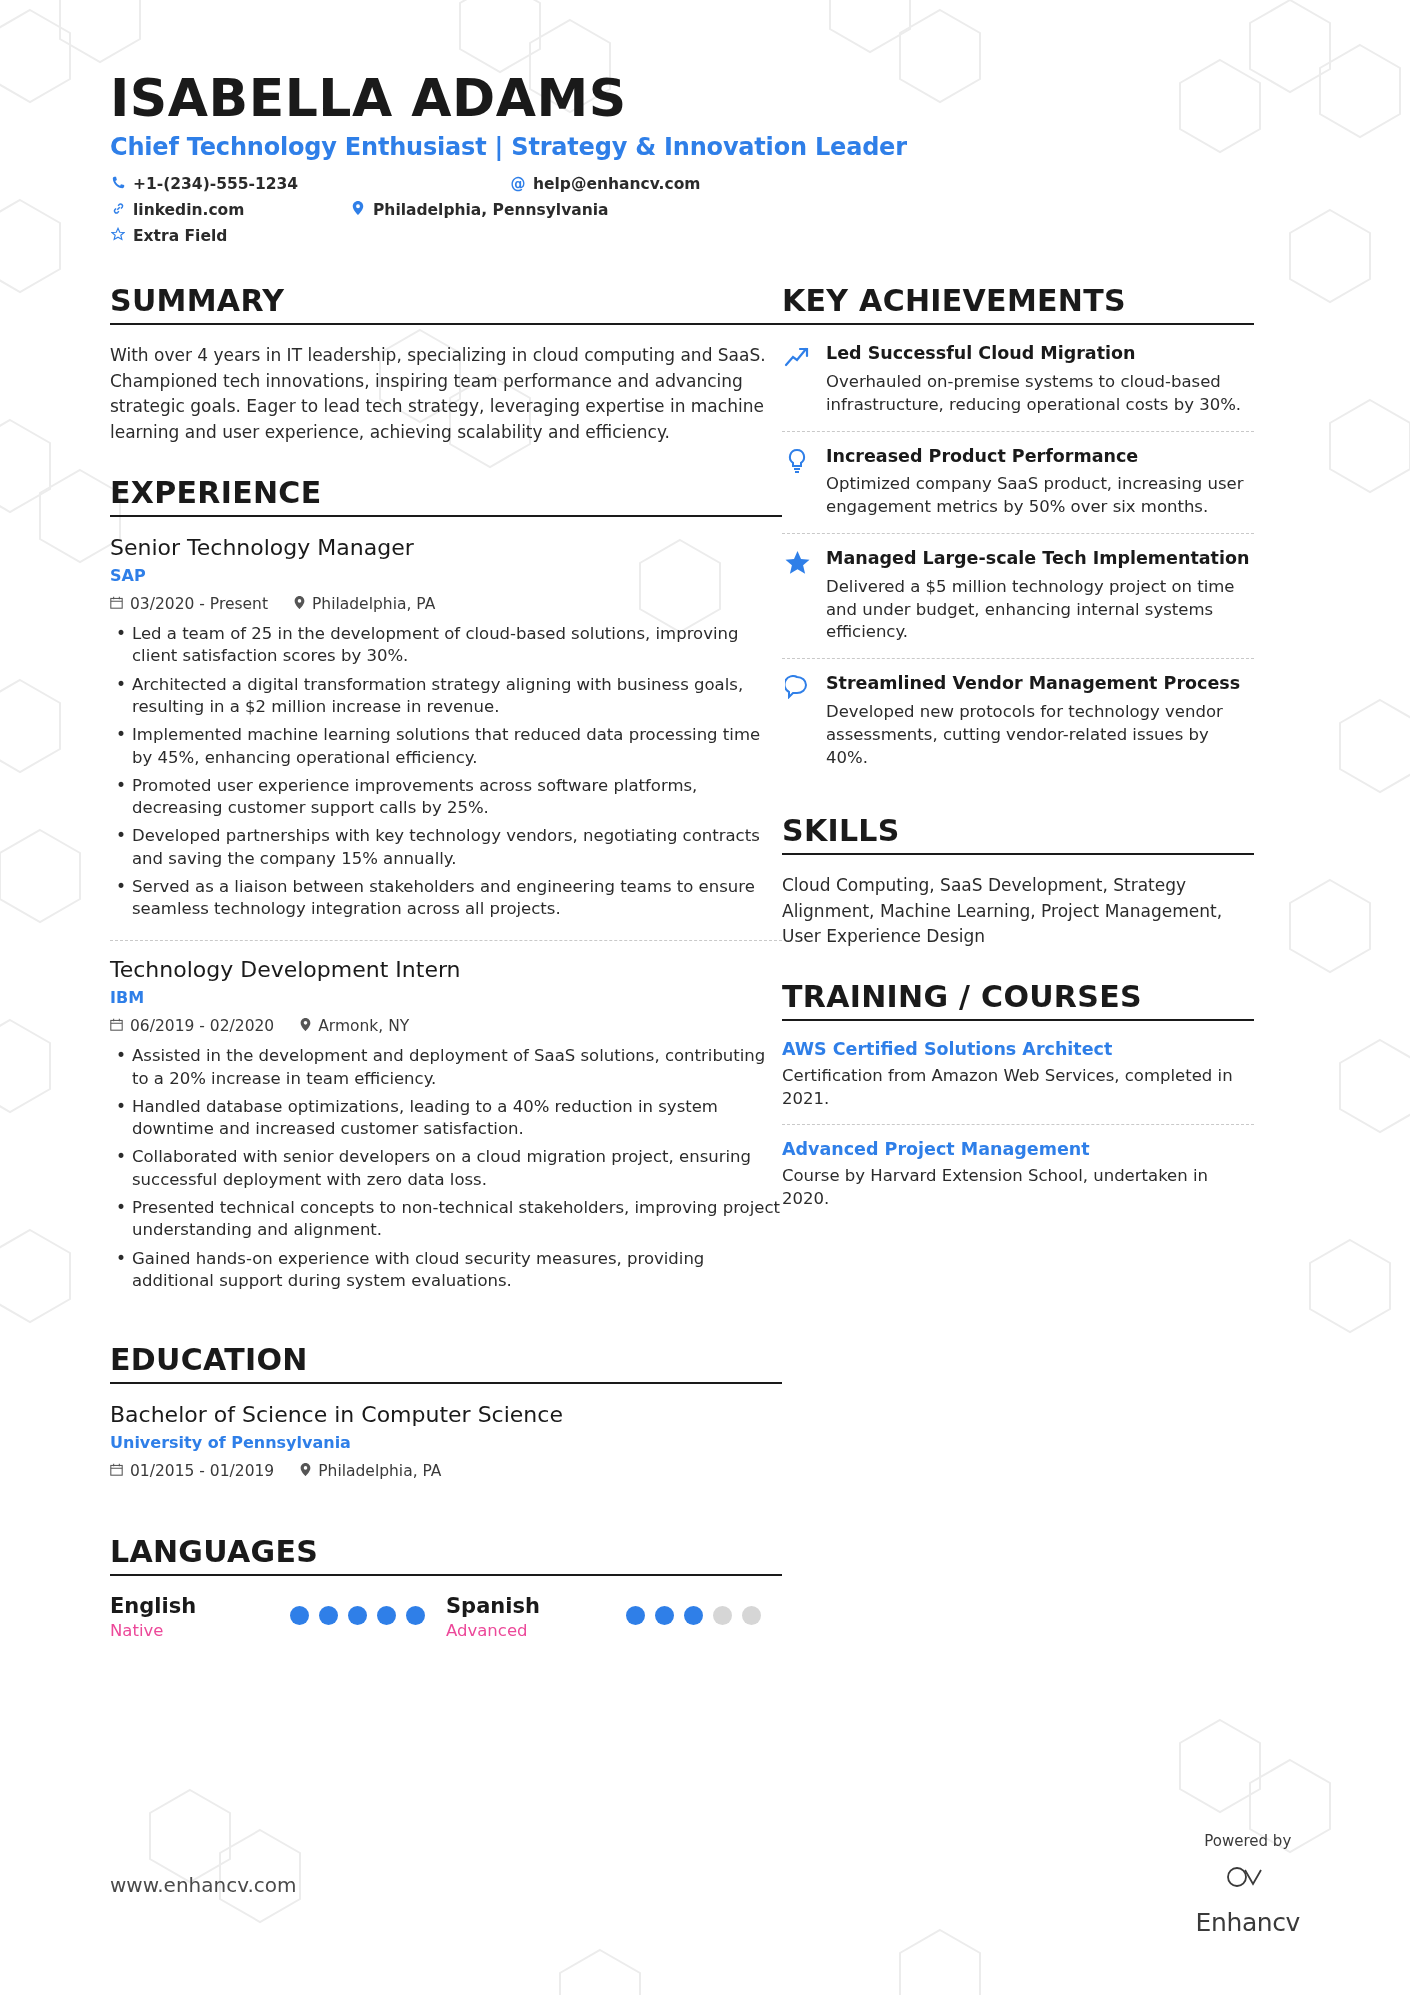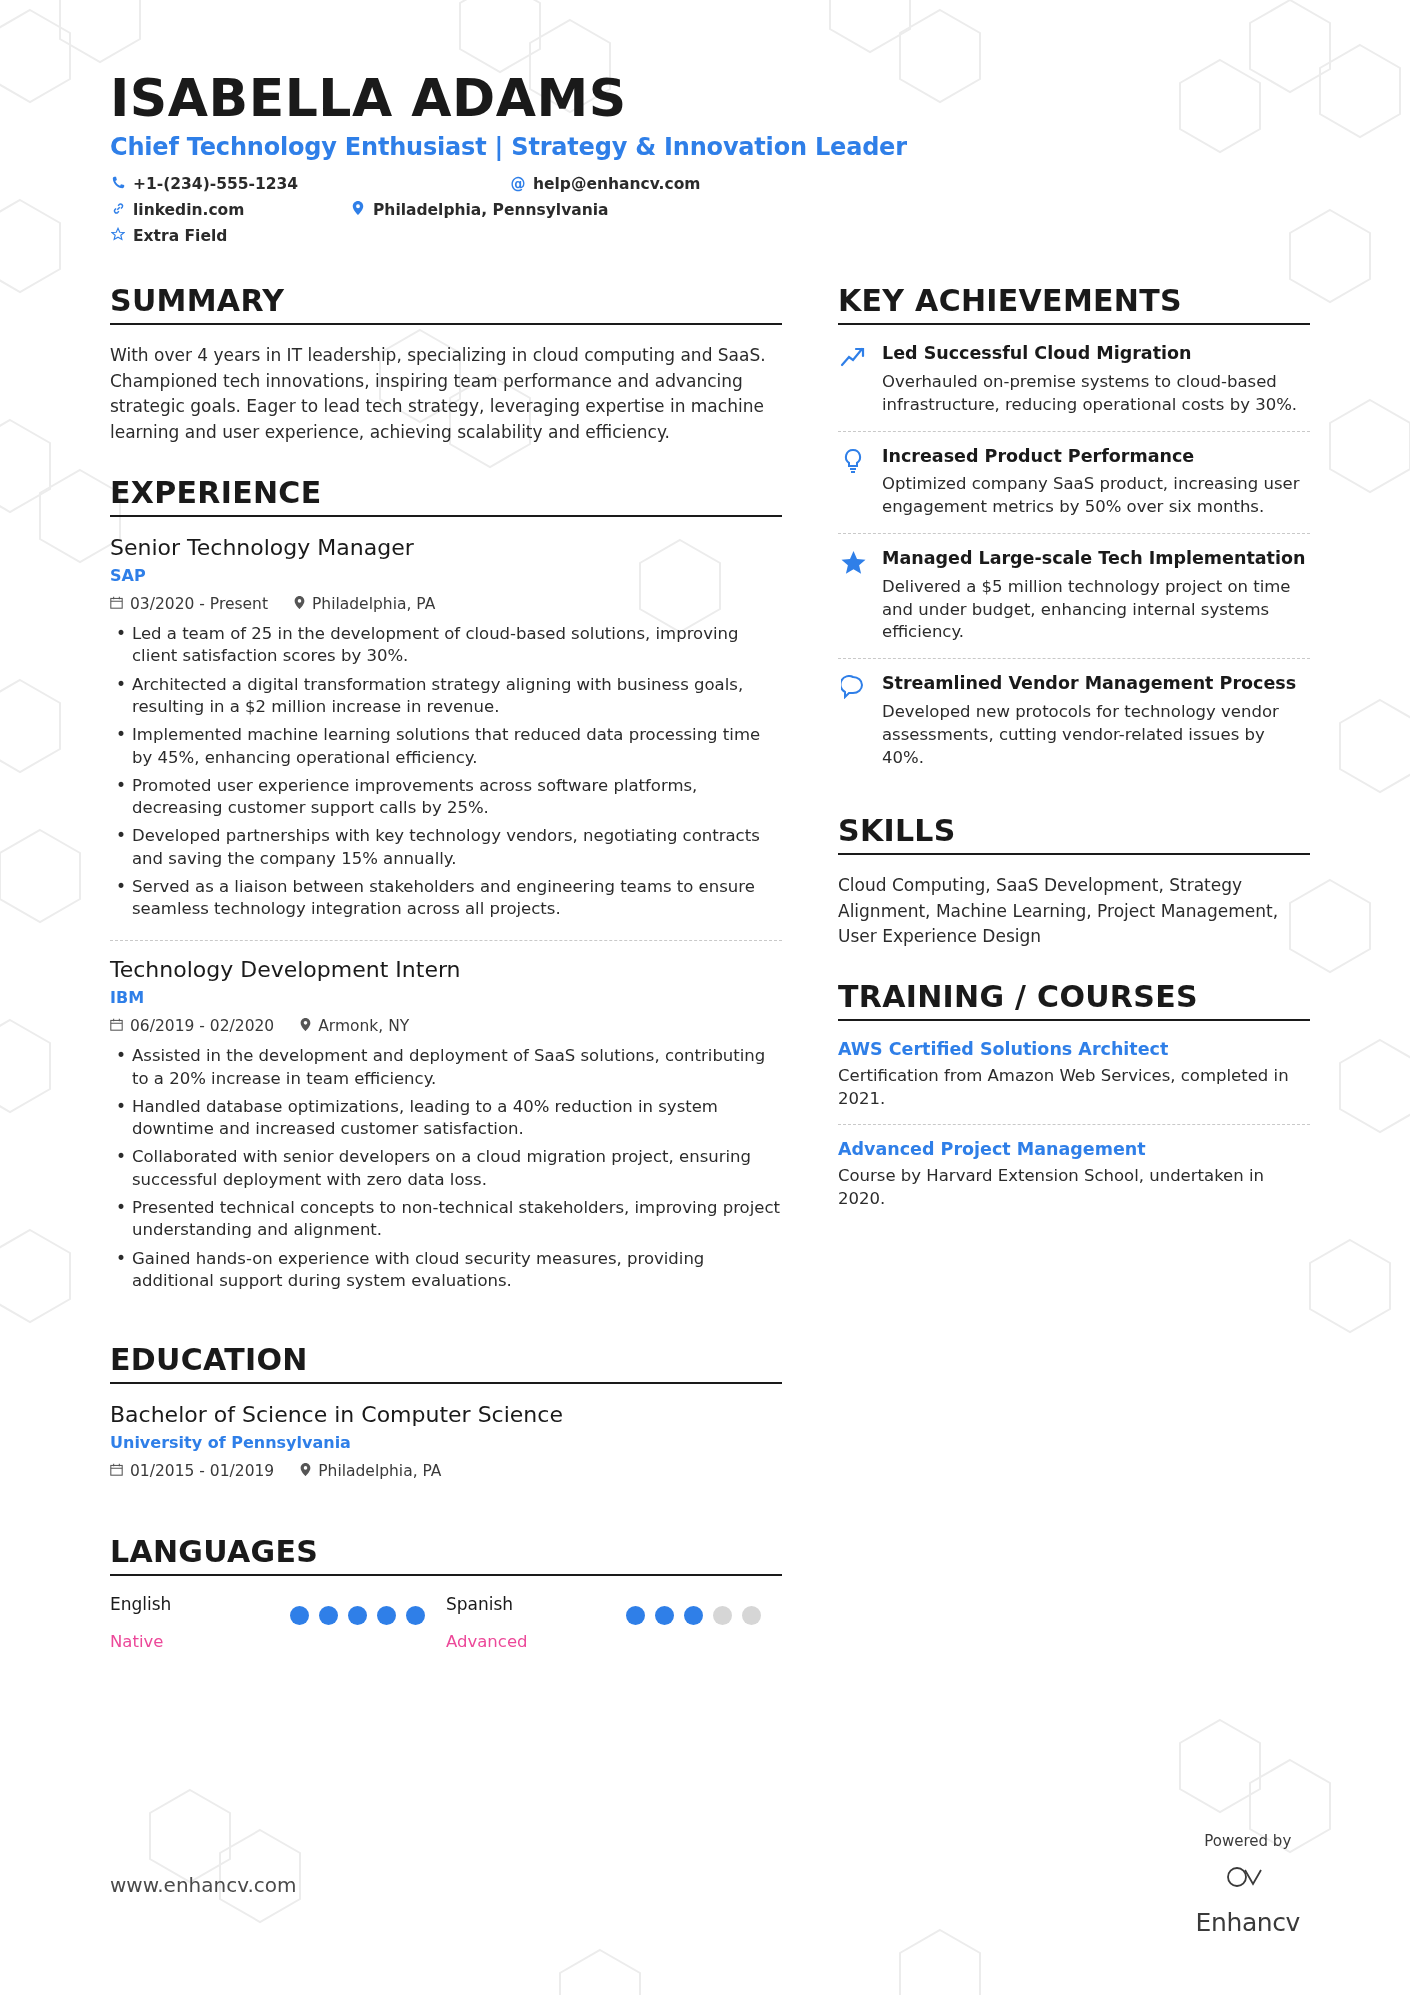--- a/index.html
+++ b/index.html
@@ -63,21 +63,20 @@
     color: #2f7fe8;
     font-size: 15px;
     width: 16px;
     text-align: center;
     flex: none;
   }
   
   .columns {
     display: flex;
     margin-top: 30px;
-    gap: 56px;
   }
   .col-left { width: 672px; flex: none; }
   .col-right { width: 472px; flex: none; }
 
   .section-title {
     font-size: 30px;
     font-weight: 700;
     color: #1a1a1a;
     letter-spacing: 0.3px;
     padding-bottom: 5px;
@@ -195,24 +194,24 @@
 
   
   .lang-row { display: flex; gap: 0; }
   .lang-block {
     width: 360px;
     display: flex;
     align-items: flex-start;
   }
   .lang-text { width: 180px; }
   .lang-name {
-    font-size: 17px;
-    font-weight: 400;
+    font-size: 21px;
+    font-weight: 700;
     color: #1a1a1a;
-    margin-bottom: 18px;
+    margin-bottom: 3px;
   }
   .lang-level {
     font-size: 16.5px;
     color: #ec4899;
   }
   .dots { display: flex; gap: 10px; padding-top: 12px; }
   .dot {
     width: 19px; height: 19px;
     border-radius: 50%;
     background: #d6d6d6;

